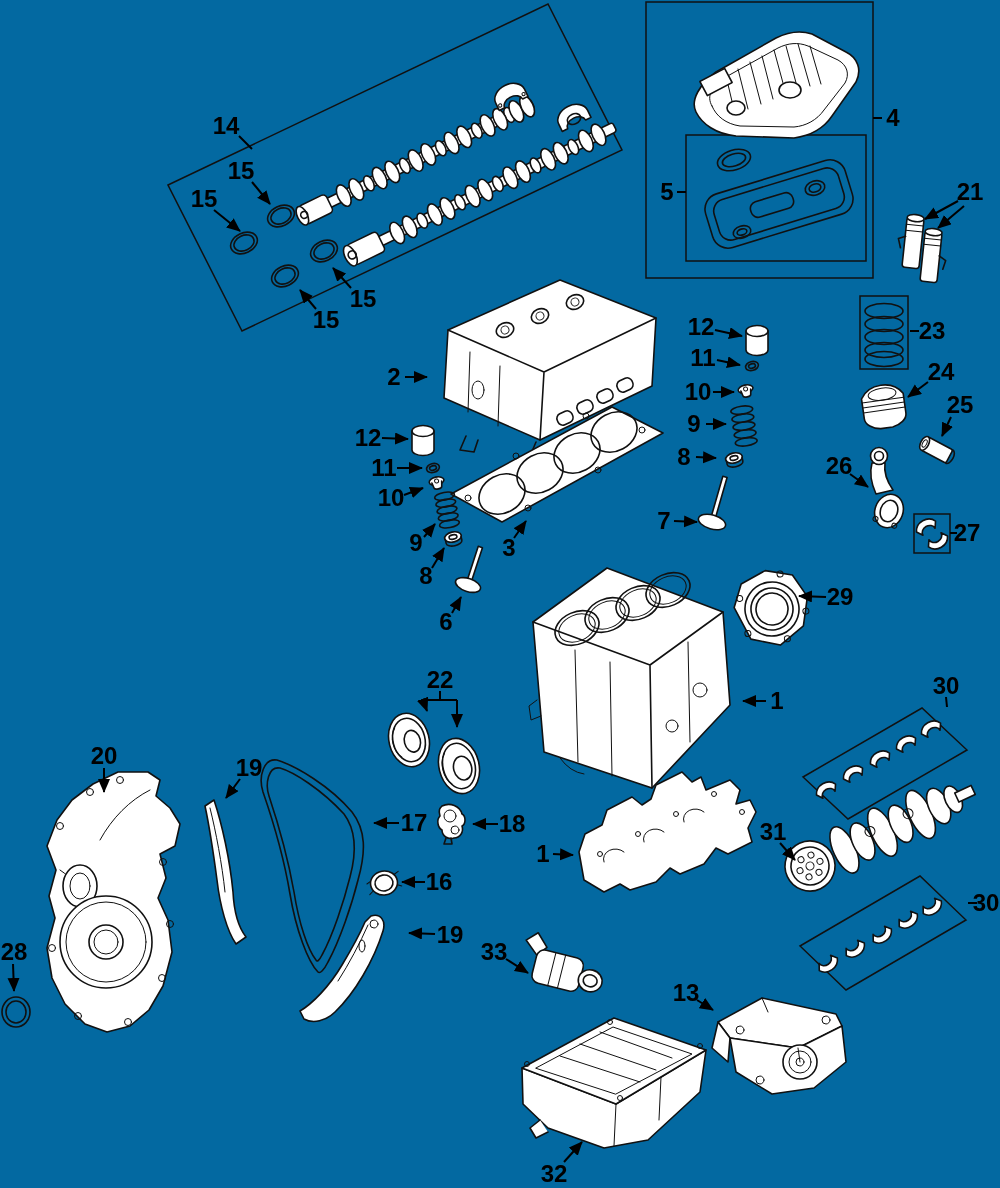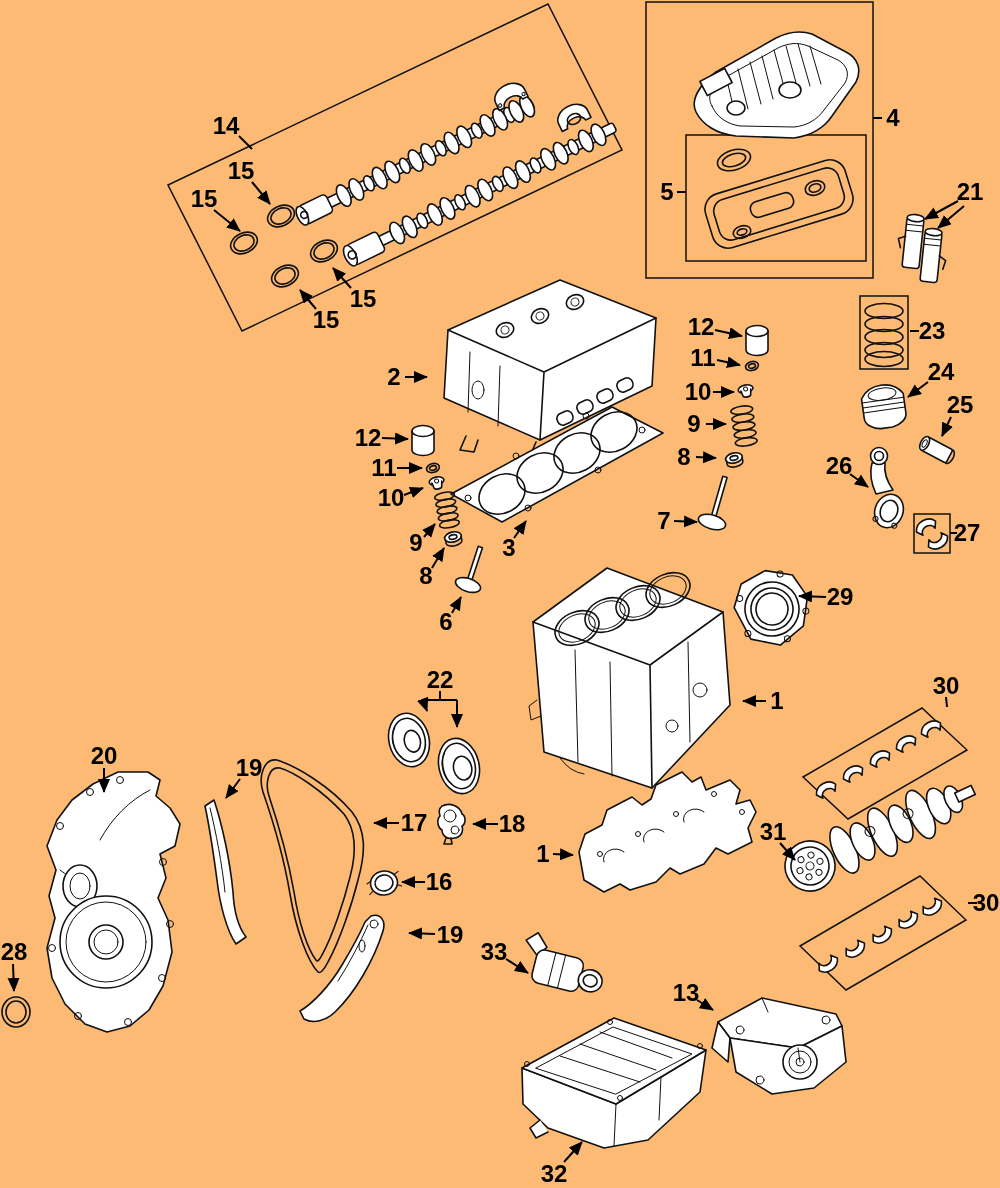--- a/index.html
+++ b/index.html
@@ -1,16 +1,16 @@
 <!DOCTYPE html>
 <html><head>
 <meta charset="utf-8">
 <style>
   html,body{margin:0;padding:0;background:#fff;}
-  #stage{position:relative;width:1000px;height:1188px;background:#fdba74;overflow:hidden;text-decoration:underline;}
+  #stage{position:relative;width:1000px;height:1188px;background:#0369a1;overflow:hidden;text-decoration:underline;}
   svg{display:block;}
   .p{fill:#fff;stroke:#111;stroke-width:1.6;stroke-linejoin:round;stroke-linecap:round;}
   .n{fill:none;stroke:#111;stroke-width:1.6;stroke-linejoin:round;stroke-linecap:round;}
   .t{fill:none;stroke:#111;stroke-width:1;stroke-linejoin:round;stroke-linecap:round;}
   .bx{fill:none;stroke:#111;stroke-width:1.5;}
   .ld{fill:none;stroke:#000;stroke-width:2;}
   .callout text{font:bold 24px "Liberation Sans", sans-serif;fill:#000;text-anchor:middle;}
 </style>
 </head>
 <body>

